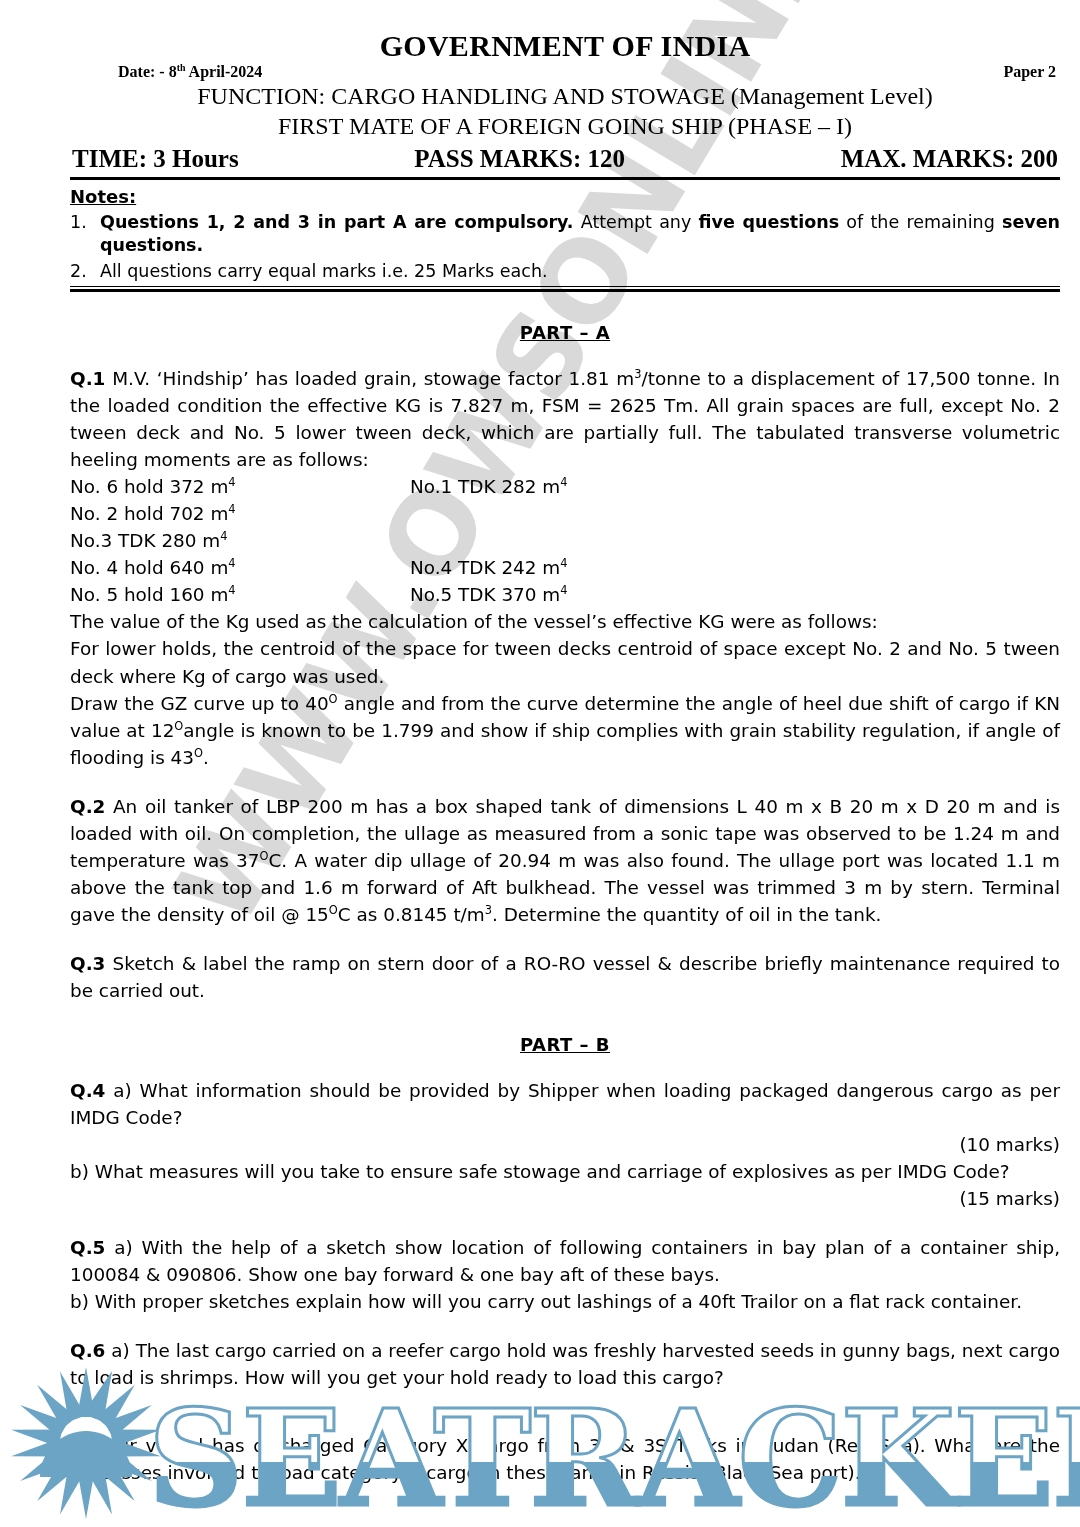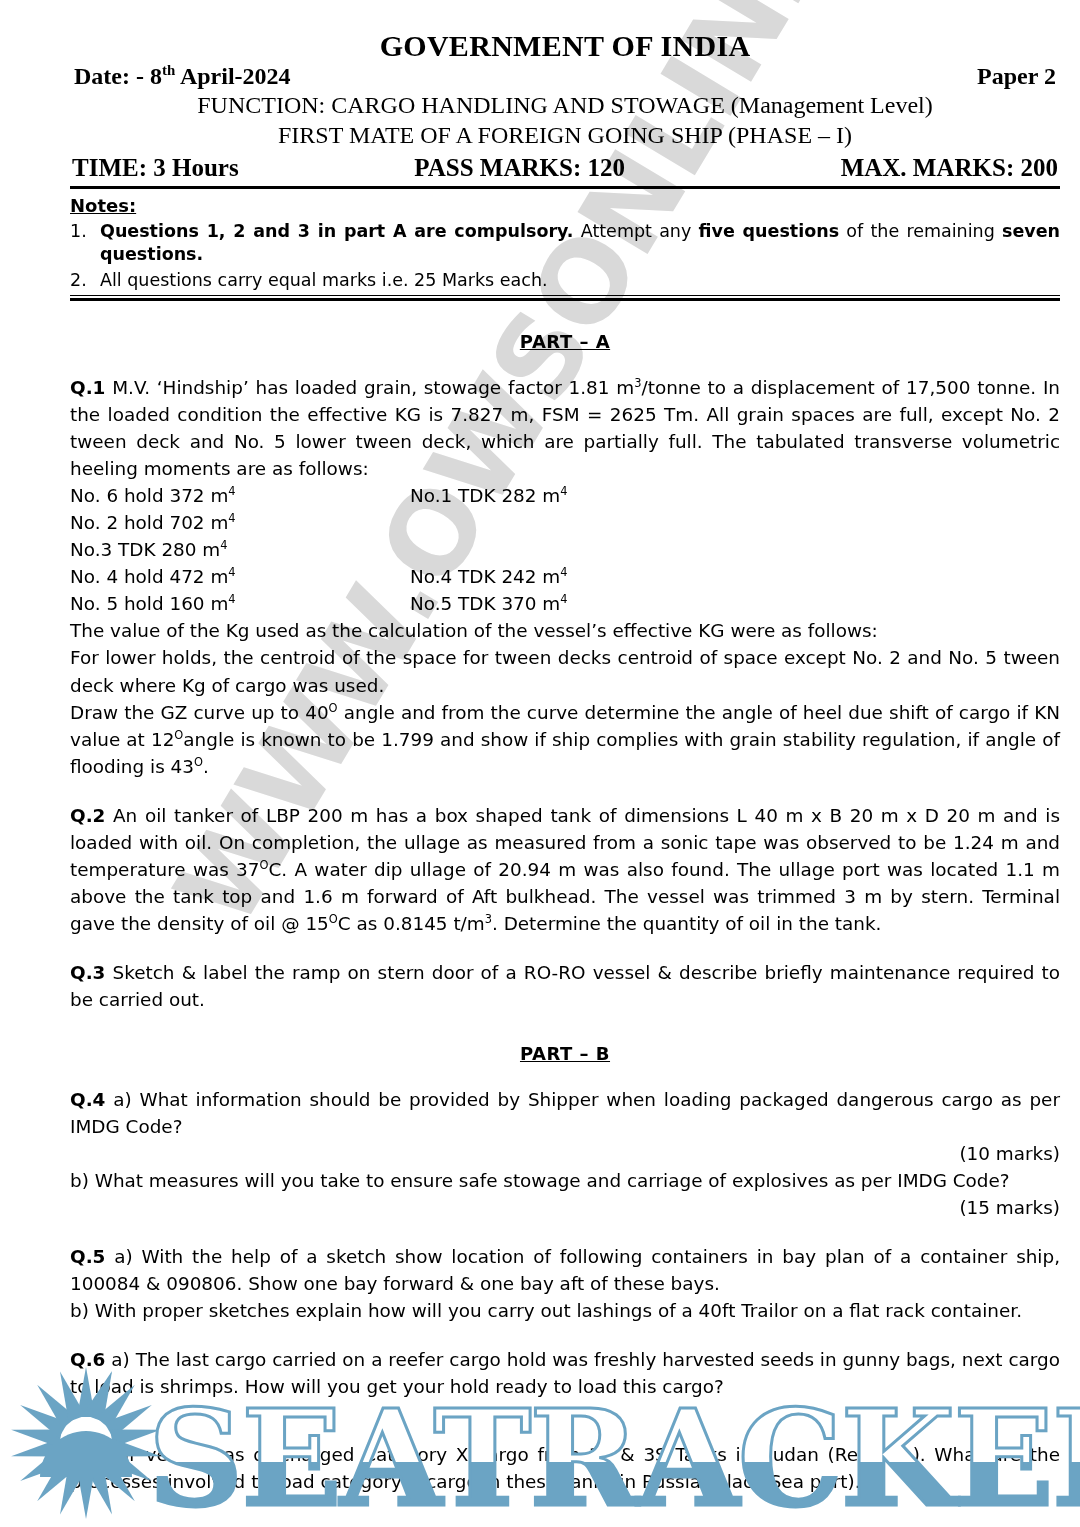--- a/index.html
+++ b/index.html
@@ -73,23 +73,24 @@
   .hdr-title {
     text-align: center;
     font-size: 30px;
     line-height: 1.08;
     letter-spacing: 0.3px;
   }
   .hdr-row {
     display: flex;
     justify-content: space-between;
     align-items: baseline;
-    font-size: 24px;
+    font-size: 16px;
     margin-top: 1px;
     padding: 0 4px;
+    margin-left: 44px;
   }
   .hdr-sub {
     text-align: center;
     font-weight: normal;
     font-size: 24px;
     line-height: 1.15;
     margin-top: 2px;
   }
   .hdr-marks {
     display: flex;
@@ -234,21 +235,21 @@
         <div class="mcol-a"><span>No. 6 hold 372 m</span><sup>4</sup></div>
         <div class="mcol-b"><span>No.1 TDK 282 m</span><sup>4</sup></div>
       </div>
       <div class="mrow">
         <div class="mcol-a"><span>No. 2 hold 702 m</span><sup>4</sup></div>
       </div>
       <div class="mrow">
         <div class="mcol-b"><span>No.3 TDK 280 m</span><sup>4</sup></div>
       </div>
       <div class="mrow">
-        <div class="mcol-a"><span>No. 4 hold 472 m</span><sup>4</sup></div>
+        <div class="mcol-a"><span>No. 4 hold 640 m</span><sup>4</sup></div>
         <div class="mcol-b"><span>No.4 TDK 242 m</span><sup>4</sup></div>
       </div>
       <div class="mrow">
         <div class="mcol-a"><span>No. 5 hold 160 m</span><sup>4</sup></div>
         <div class="mcol-b"><span>No.5 TDK 370 m</span><sup>4</sup></div>
       </div>
     </div>
 
     <div class="q noj">The value of the Kg used as the calculation of the vessel’s effective KG were as follows:</div>
     <div class="q">For lower holds, the centroid of the space for tween decks centroid of space except No. 2 and No. 5 tween deck where Kg of cargo was used.</div>

